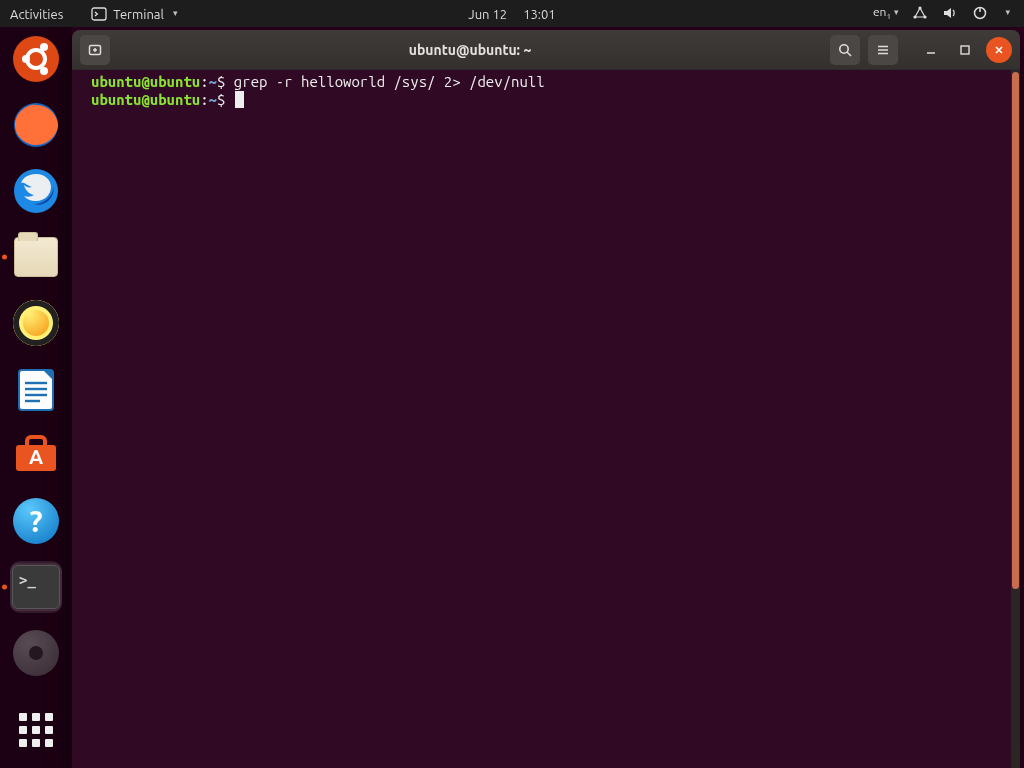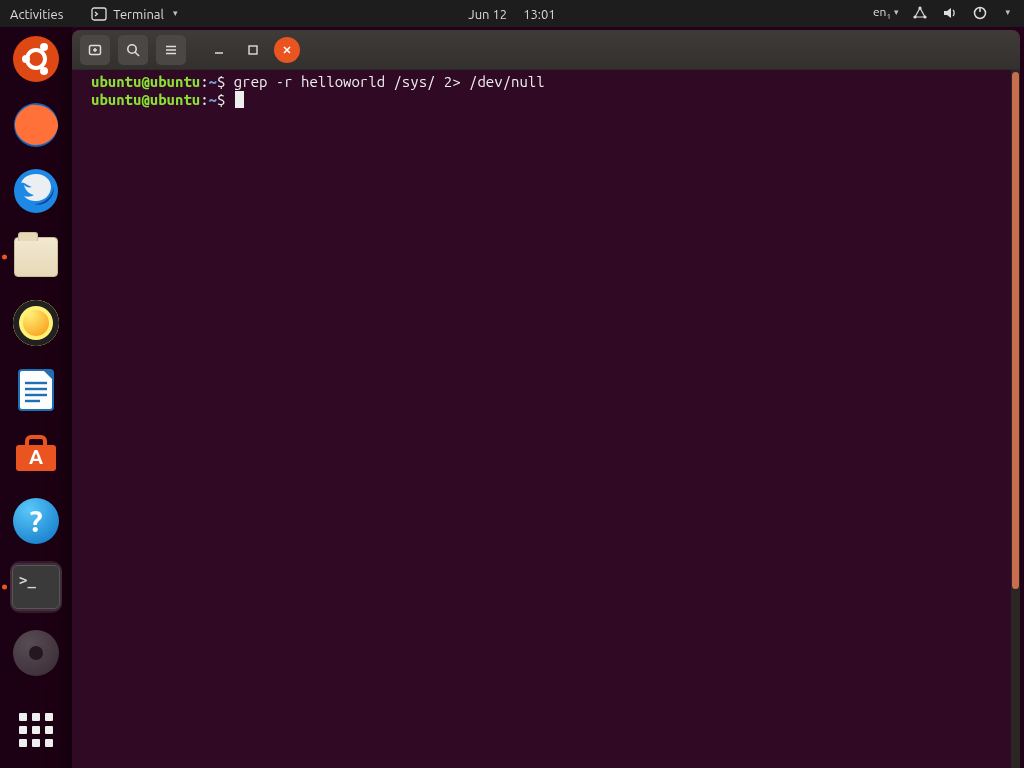--- a/index.html
+++ b/index.html
@@ -255,20 +255,21 @@
 </div>
 
 <div class="termwin">
   <div class="titlebar">
     <div class="tbtn">
       <svg viewBox="0 0 16 16" fill="none" stroke="#ddd" stroke-width="1.5">
           <rect x="2.5" y="3.5" width="11" height="9" rx="1.5"></rect>
           <path d="M8 6v4M6 8h4"></path>
         </svg>
     </div>
+    <div class="title">ubuntu@ubuntu: ~</div>
     <div class="tbtn">
       <svg viewBox="0 0 16 16" fill="none" stroke="#ddd" stroke-width="1.6">
           <circle cx="7" cy="7" r="4.2"></circle>
           <path d="M10.2 10.2L14 14"></path>
         </svg>
     </div>
     <div class="tbtn">
       <svg viewBox="0 0 16 16" stroke="#ddd" stroke-width="1.6">
           <path d="M3 4.5h10M3 8h10M3 11.5h10"></path>
         </svg>

